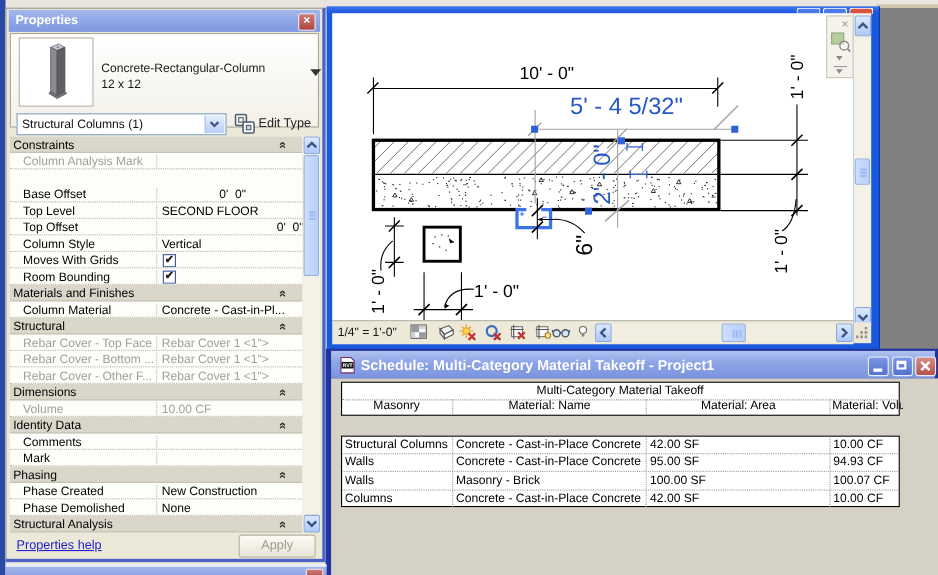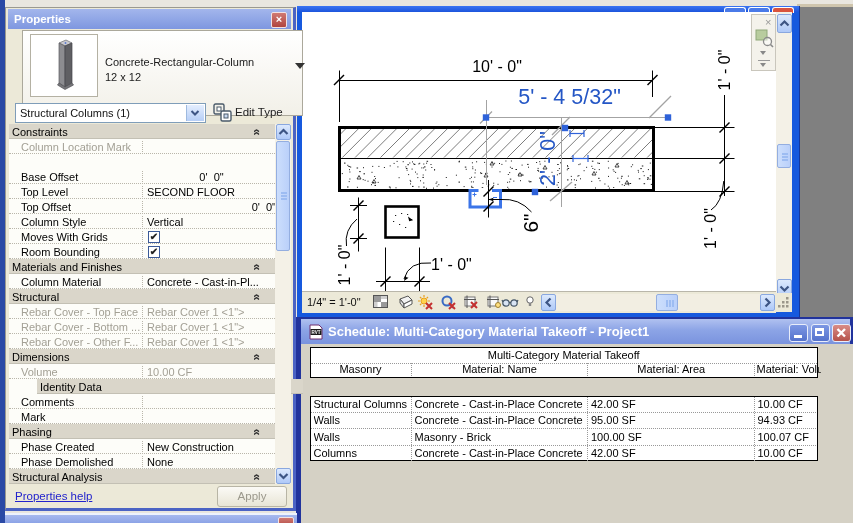--- a/index.html
+++ b/index.html
@@ -32,21 +32,21 @@
 .srow span{position:absolute;top:0;overflow:hidden;white-space:nowrap;}
 .sc0{left:3px;width:94px;}
 .sc1{left:100px;width:173px;border-left:1px dotted #999;padding-left:3px;}
 .sc2{left:276.5px;width:160px;border-left:1px dotted #999;padding-left:3px;}
 .sc3{left:443px;width:62px;border-left:1px dotted #999;padding-left:3px;}
 
 #pal{left:5px;top:7px;width:291px;height:504px;background:#ECE9D8;border:1px solid #9A9990;box-sizing:border-box;border-right:3px solid #4B63C4;border-bottom:3px solid #4B63C4;}
 #paltitle{left:2px;top:1px;width:283px;height:20px;background:linear-gradient(#A3B6EC,#7E97E0);}
 #paltitle span{color:#fff;font-weight:bold;font-size:11.5px;position:absolute;left:6px;top:4px;}
 #palclose{position:absolute;right:4px;top:2.5px;width:14px;height:14px;background:linear-gradient(#D07A72,#B04540);border:1px solid #F2E2E2;border-radius:2px;color:#fff;font-size:11px;font-weight:bold;line-height:12px;text-align:center;}
-#typesel{left:16px;top:22px;width:281px;height:86px;background:linear-gradient(#FFFFFF,#F2F0E8);border:1px solid #ABA89B;box-sizing:border-box;}
+#typesel{left:3px;top:22px;width:281px;height:86px;background:linear-gradient(#FFFFFF,#F2F0E8);border:1px solid #ABA89B;box-sizing:border-box;}
 #thumb{left:7px;top:3px;width:68px;height:63px;background:#fff;border:1px solid #B4B1A3;box-sizing:border-box;}
 #tslabel{left:82px;top:24px;font-size:11px;color:#1a1a1a;line-height:15px;}
 #tsarrow{left:272px;top:32px;width:0;height:0;border-left:5px solid transparent;border-right:5px solid transparent;border-top:6px solid #333;}
 #combo{left:9px;top:95px;width:191px;height:20px;background:#fff;border:1px solid #7F9DB9;box-sizing:border-box;font-size:11px;}
 #combo span{position:absolute;left:4px;top:3px;color:#111;}
 #combobtn{position:absolute;right:1px;top:1px;width:17px;height:16px;background:linear-gradient(#E4EEFE,#B6CEF6);border-left:1px solid #9EBADF;}
 #edittype{left:229px;top:98px;width:60px;height:20px;font-size:11.5px;color:#222;}
 #grid{left:3px;top:116px;width:266px;height:360px;background:#FDFDF9;font-size:11px;}
 .grow{position:absolute;left:0;width:266px;height:15px;border-bottom:1px dotted #B9B6AA;box-sizing:border-box;white-space:nowrap;overflow:hidden;}
 .ghead{background:#DAD6CA;border-bottom:1px solid #C3C0B4;}
@@ -687,21 +687,21 @@
     <rect x="4" y="4" width="4" height="4" fill="#fff" stroke="#4a5a6a" stroke-width="1"></rect>
     <rect x="8" y="8" width="10" height="10" rx="1.5" fill="#fff" stroke="#4a5a6a" stroke-width="1.4"></rect>
     <rect x="11" y="11" width="4" height="4" fill="#C8D8F0" stroke="#4a5a6a" stroke-width="1"></rect>
   </svg>
   <div class="abs" id="grid">
 <div class="grow ghead" style="top:0px;">
         <span class="gname" style="left:3px;">Constraints</span>
         <span class="chev">«</span>
       </div>
 <div class="grow" style="top:15px;">
-        <span class="gname gray">Column Location Mark</span>
+        <span class="gname gray">Column Analysis Mark</span>
         <span class="gval gsep"></span>
       </div>
 <div class="grow" style="top:45px;text-align:center;">
         <span class="gname">Base Offset</span>
         <span class="gval gsep">0'&nbsp;&nbsp;0"</span>
       </div>
 <div class="grow" style="top:60px;">
         <span class="gname">Top Level</span>
         <span class="gval gsep">SECOND FLOOR</span>
       </div>
@@ -748,21 +748,21 @@
         <span class="gval gsep gray">Rebar Cover 1 &lt;1"&gt;</span>
       </div>
 <div class="grow ghead" style="top:225px;">
         <span class="gname" style="left:3px;">Dimensions</span>
         <span class="chev">«</span>
       </div>
 <div class="grow" style="top:240px;">
         <span class="gname gray">Volume</span>
         <span class="gval gsep gray">10.00 CF</span>
       </div>
-<div class="grow ghead" style="top:255px;margin-left:28px;">
+<div class="grow ghead" style="top:255px;">
         <span class="gname" style="left:3px;">Identity Data</span>
         <span class="chev">«</span>
       </div>
 <div class="grow" style="top:270px;">
         <span class="gname">Comments</span>
         <span class="gval gsep"></span>
       </div>
 <div class="grow" style="top:285px;">
         <span class="gname">Mark</span>
         <span class="gval gsep"></span>

